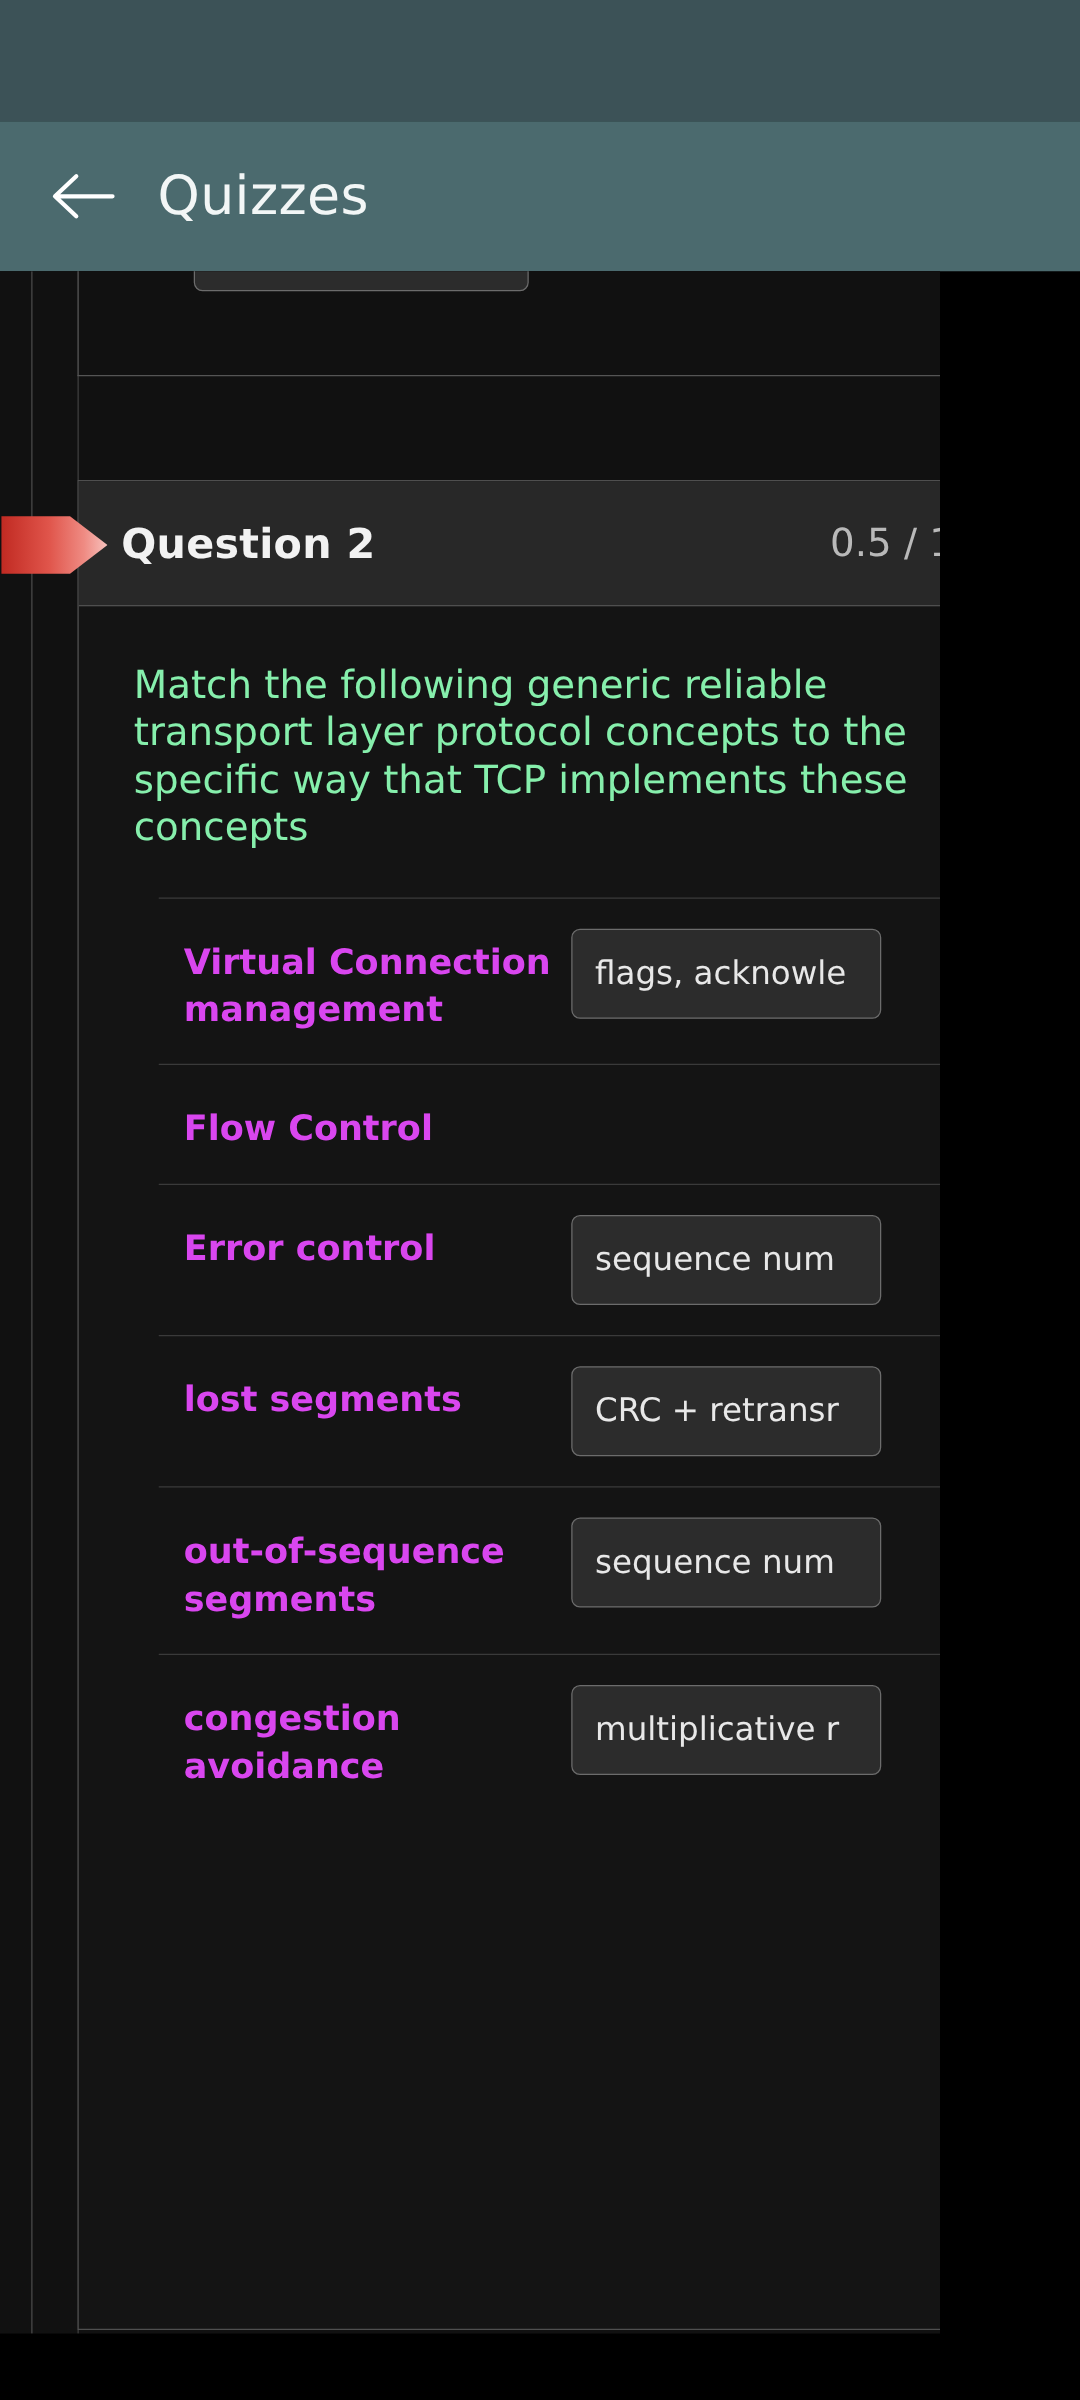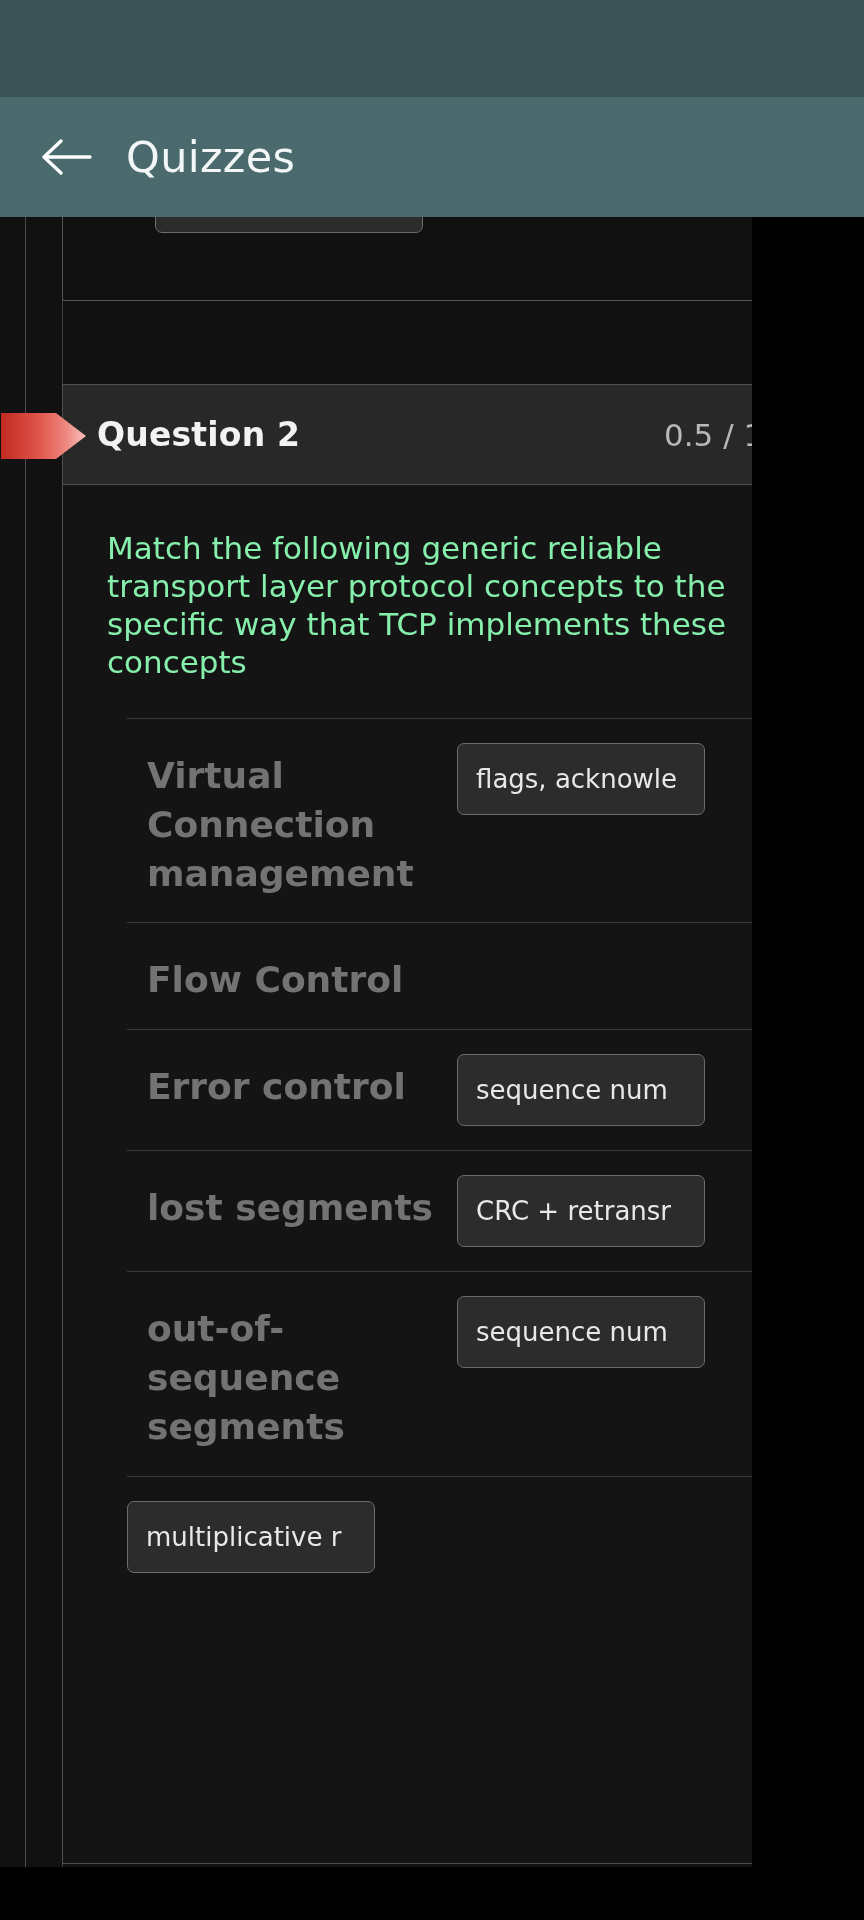--- a/index.html
+++ b/index.html
@@ -178,22 +178,22 @@
     display: flex;
     align-items: flex-start;
     border-top: 1px solid #3a3a3a;
     padding: 24px 0 24px 0;
     min-height: 96px;
     box-sizing: border-box;
   }
   .match-label {
     width: 330px;
     flex: 0 0 330px;
-    color: #737373;
-    font-size: 36px;
+    color: #d946ef;
+    font-size: 28px;
     font-weight: bold;
     line-height: 1.37;
     padding-top: 8px;
     padding-left: 20px;
     box-sizing: border-box;
   }
   .match-select {
     width: 248px;
     flex: 0 0 248px;
     height: 72px;
@@ -310,20 +310,21 @@
           <div class="match-label">lost segments</div>
           <div class="match-select">CRC + retransr</div>
         </div>
 
         <div class="match-row">
           <div class="match-label">out-of-sequence segments</div>
           <div class="match-select">sequence num</div>
         </div>
 
         <div class="match-row">
+          <div class="match-label">congestion avoidance</div>
           <div class="match-select">multiplicative r</div>
         </div>
 
       </div>
     </div>
   </div>
 
   <div class="gap-band2">
     <div class="vline"></div>
   </div>

